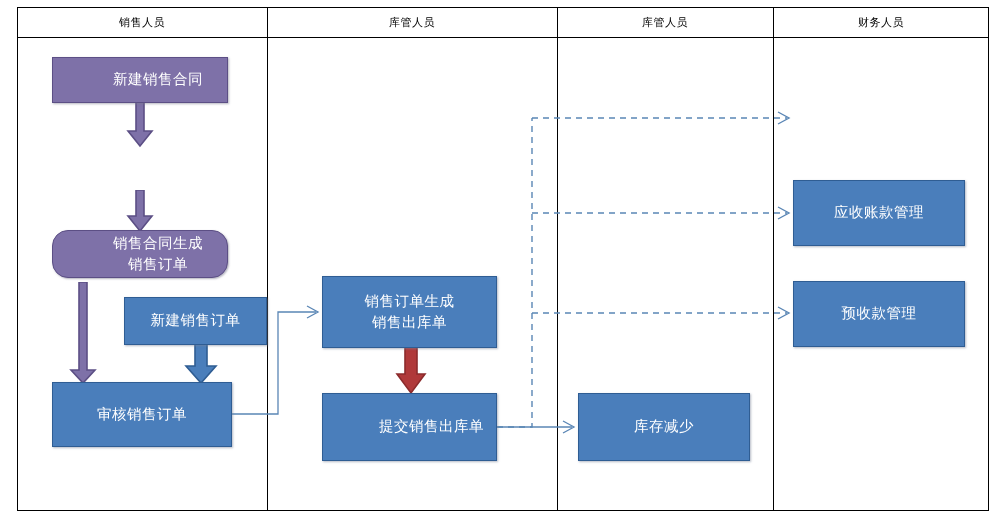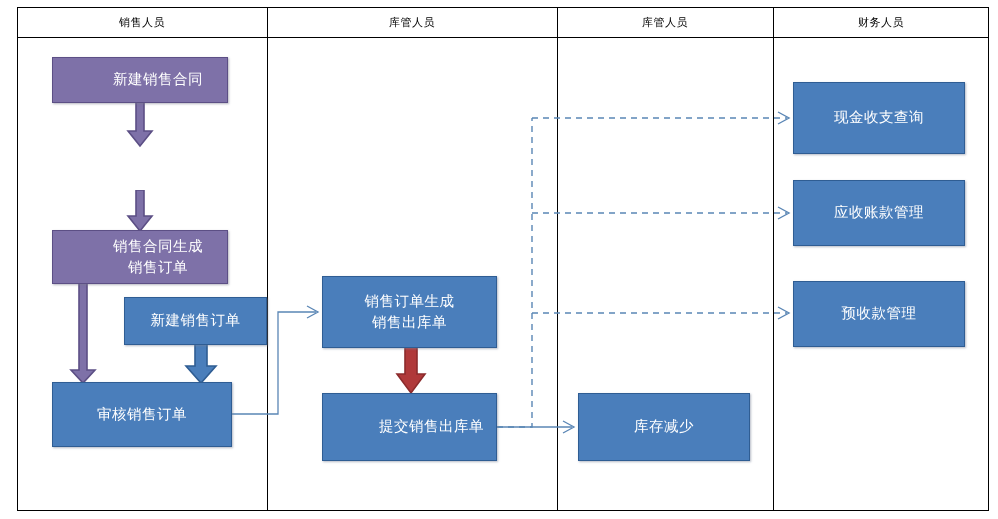--- a/index.html
+++ b/index.html
@@ -165,25 +165,24 @@
 
       <polyline points="532,213 787,213" fill="none" stroke="#5A86B5" stroke-width="1.4" stroke-dasharray="6,5"></polyline>
       <polyline points="778,207 789,213 778,219" fill="none" stroke="#5A86B5" stroke-width="1.4"></polyline>
 
       <polyline points="532,313 787,313" fill="none" stroke="#5A86B5" stroke-width="1.4" stroke-dasharray="6,5"></polyline>
       <polyline points="778,307 789,313 778,319" fill="none" stroke="#5A86B5" stroke-width="1.4"></polyline>
     </svg>
   </div>
 
   <div class="node purple" style="left:52px;  top:57px;  width:176px; height:46px;">新建销售合同</div>
-  <div class="node purple" style="left:52px;  top:230px; width:176px; height:54px;">销售合同生成
+  <div class="node purple" style="left:52px;  top:230px; width:176px; height:48px;border-radius:16px;">销售合同生成
 销售订单</div>
   <div class="node blue" style="left:124px; top:297px; width:143px; height:48px;">新建销售订单</div>
   <div class="node blue" style="left:52px;  top:382px; width:180px; height:65px;">审核销售订单</div>
   <div class="node blue" style="left:322px; top:276px; width:175px; height:72px;">销售订单生成
 销售出库单</div>
   <div class="node blue" style="left:322px; top:393px; width:175px; height:68px;padding-left:44px;">提交销售出库单</div>
   <div class="node blue" style="left:578px; top:393px; width:172px; height:68px;">库存减少</div>
-  <div class="node blue" style="left:793px; top:82px;  width:172px; height:72px;">现金收支查询</div>
   <div class="node blue" style="left:793px; top:180px; width:172px; height:66px;">应收账款管理</div>
   <div class="node blue" style="left:793px; top:281px; width:172px; height:66px;">预收款管理</div>
 
 </div>
 
 </body></html>

